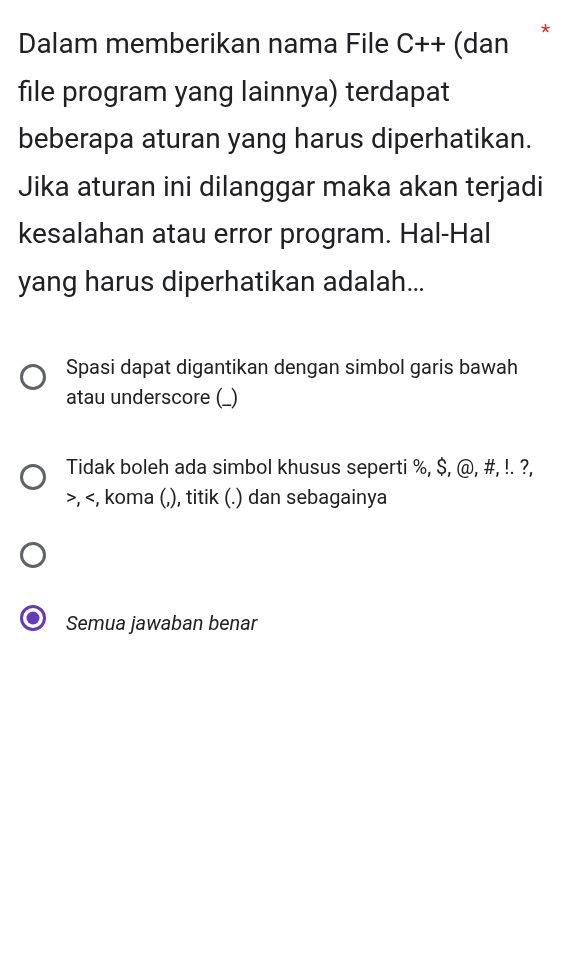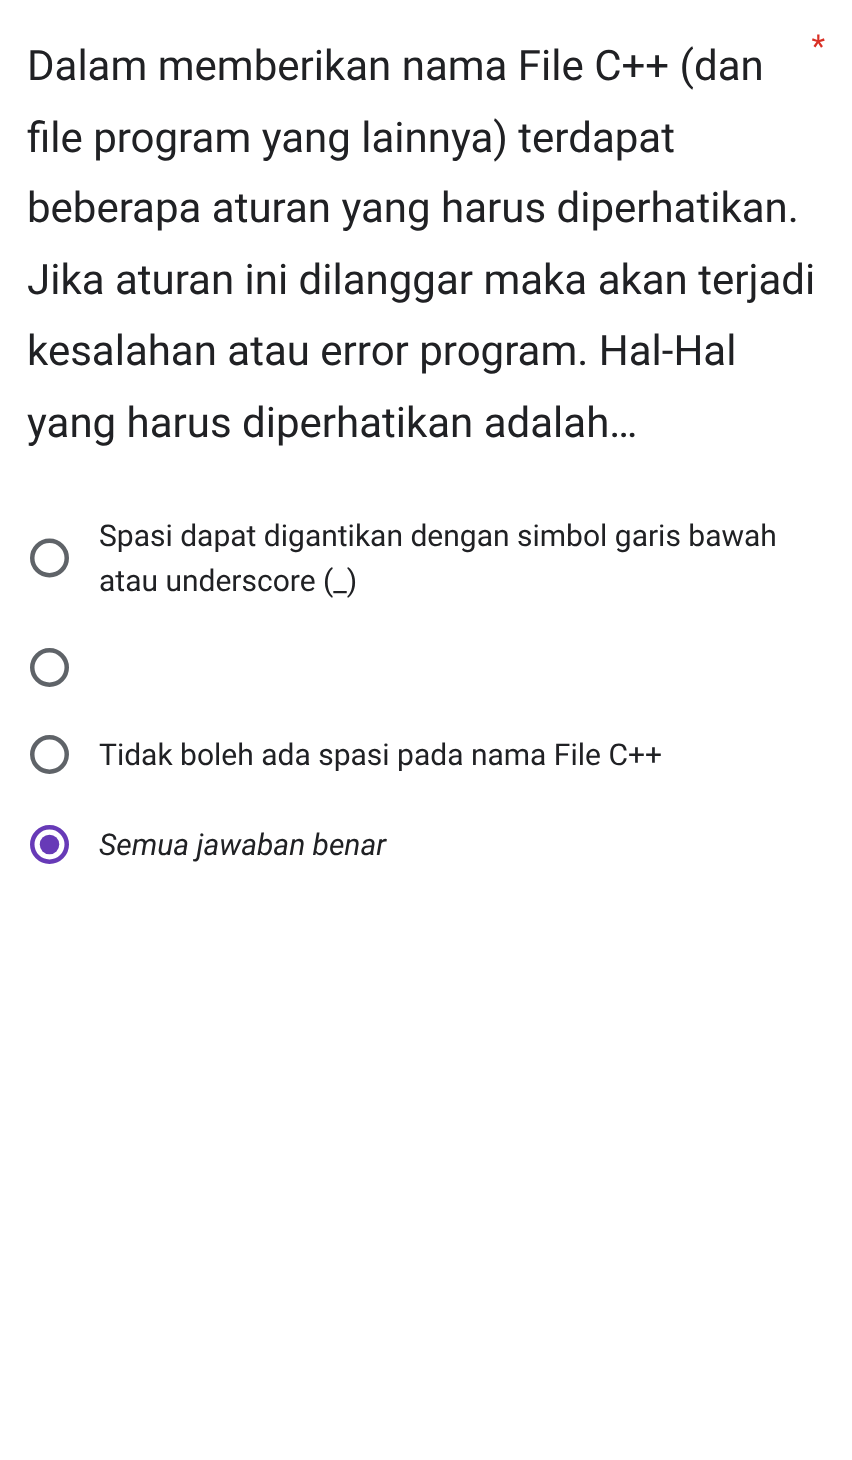--- a/index.html
+++ b/index.html
@@ -62,39 +62,40 @@
       transform: translate(-50%, -50%);
       width: 13px;
       height: 13px;
       background: #673ab7;
       border-radius: 50%;
     }
     .option-label {
       font-size: 20px;
       line-height: 1.5;
       color: #202124;
+      margin-top: 10px;
     }
   </style>
 </head>
 <body>
 
 <div class="question-wrapper">
   <span class="required-asterisk">*</span>
   <span class="question-text">Dalam memberikan nama File C++ (dan file program yang lainnya) terdapat beberapa aturan yang harus diperhatikan. Jika aturan ini dilanggar maka akan terjadi kesalahan atau error program. Hal-Hal yang harus diperhatikan adalah…</span>
 </div>
 
 <div class="options">
   <div class="option">
     <div class="radio"></div>
     <div class="option-label">Spasi dapat digantikan dengan simbol garis bawah atau underscore (_)</div>
   </div>
   <div class="option">
     <div class="radio"></div>
+    <div class="option-label">Tidak boleh ada simbol khusus seperti %, $, @, #, !. ?, &gt;, &lt;, koma (,), titik (.) dan sebagainya</div>
   </div>
   <div class="option">
     <div class="radio"></div>
-    <div class="option-label">Tidak boleh ada spasi pada nama File C++</div>
   </div>
   <div class="option">
     <div class="radio selected"></div>
     <div class="option-label">Semua jawaban benar</div>
   </div>
 </div>
 
 </body></html>

